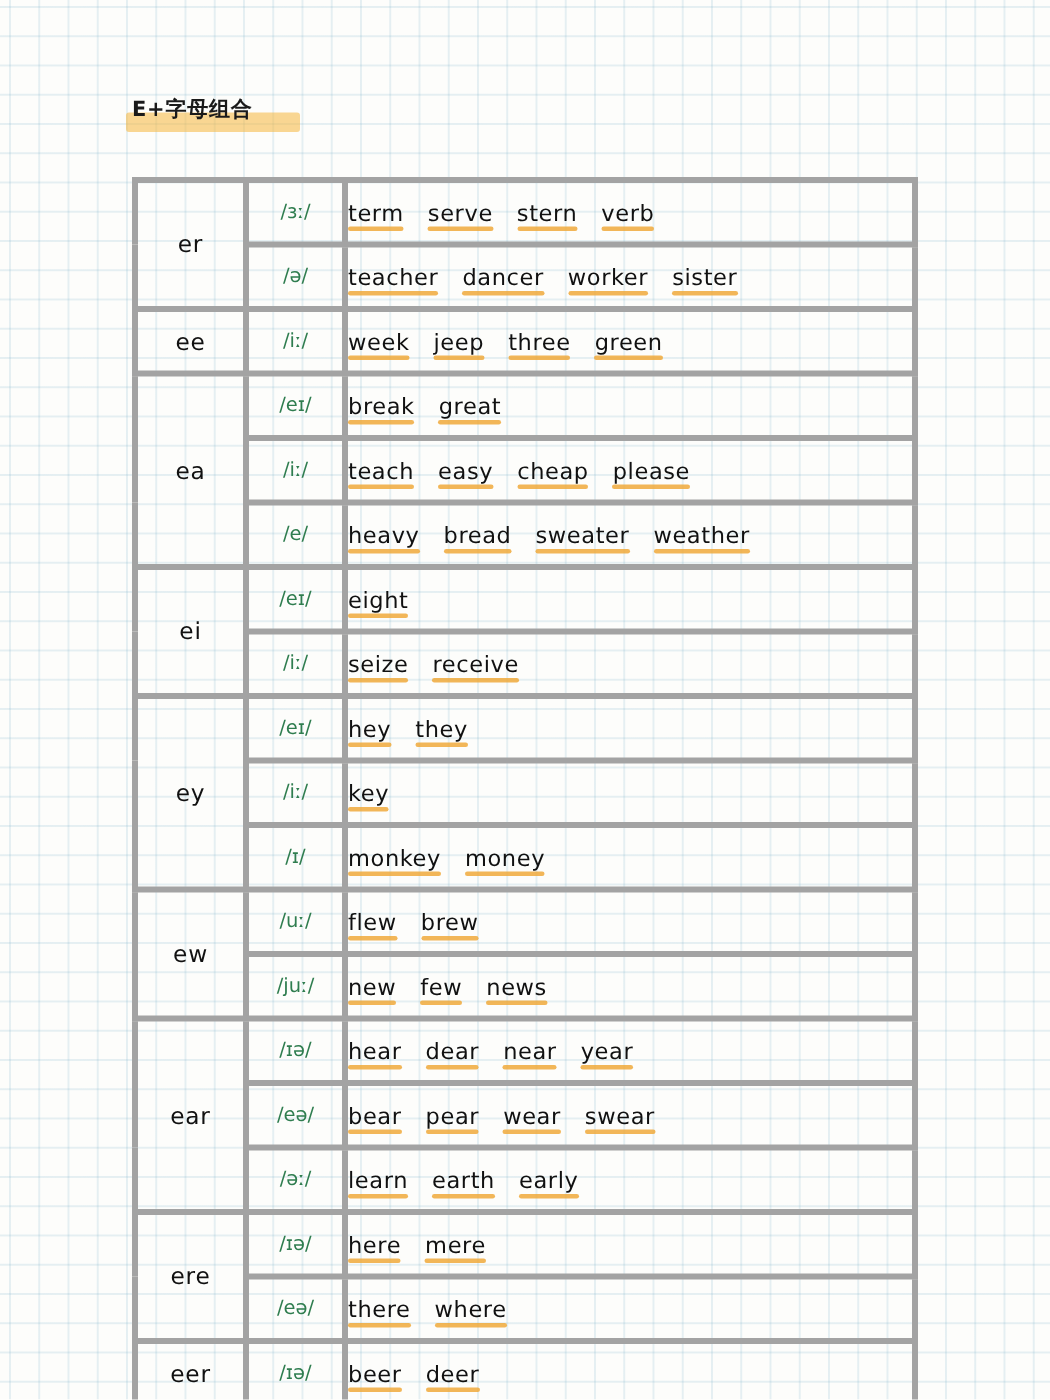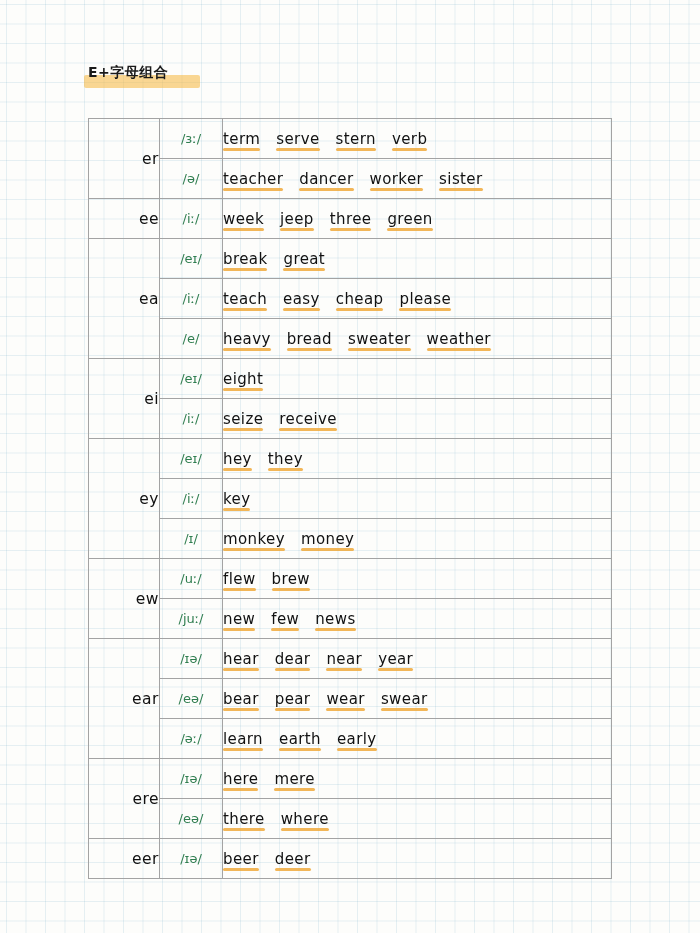--- a/index.html
+++ b/index.html
@@ -68,28 +68,28 @@
   
   table.main-table {
     position: absolute;
     left: 88px;
     top: 118px;
     width: 524px;
     border-collapse: collapse;
     table-layout: fixed;
   }
   table.main-table td {
-    border: 1px solid #a3a3a3;
+    border: 4px solid #a3a3a3;
     padding: 0;
     vertical-align: middle;
     height: 39px;
   }
   td.col-letters {
     width: 70px;
-    text-align: right;
+    text-align: center;
     font-family: "DejaVu Sans", sans-serif;
     font-size: 15.5px;
     color: #111;
     letter-spacing: 0.5px;
   }
   td.col-ipa {
     width: 62px;
     text-align: center;
     font-family: "DejaVu Sans", sans-serif;
     font-size: 13px;

